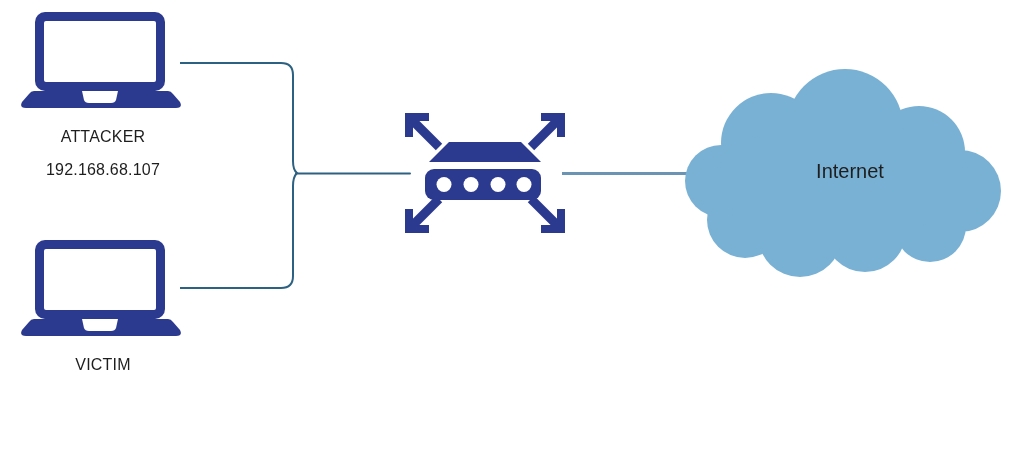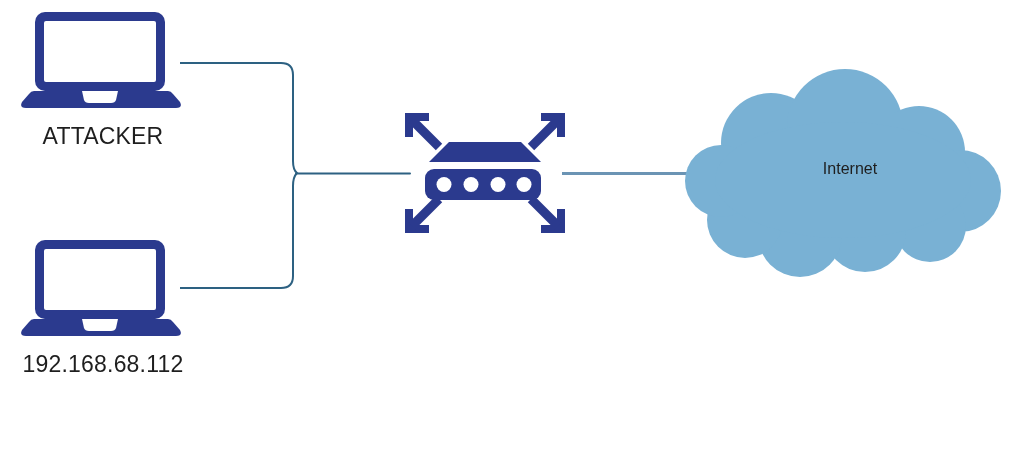--- a/index.html
+++ b/index.html
@@ -4,25 +4,25 @@
 <style>
   html,body{margin:0;padding:0;background:#fff;}
   .canvas{
     position:relative;width:1024px;height:458px;background:var(--background,#fff);
     font-family:"Liberation Sans","DejaVu Sans",sans-serif;overflow:hidden;
   }
   .layer{position:absolute;left:0;top:0;width:1024px;height:458px;}
   .node-icon{position:absolute;}
   .node-label{
     position:absolute;text-align:center;color:var(--text,#1e1e1e);
-    font-size:23px;line-height:33px;letter-spacing:.2px;
+    font-size:16px;line-height:33px;letter-spacing:.2px;
   }
   .cloud-label{
     position:absolute;text-align:center;color:var(--text,#1e1e1e);
-    font-size:16px;
+    font-size:20px;
   }
 </style>
 </head>
 <body>
 
 <div class="canvas">
 
   <svg class="layer" viewBox="0 0 1024 458" aria-hidden="true">
 
     <path d="M180 63 H281 Q293 63 293 75 V161 Q293 170 297 173 Q293 177 293 186 V276 Q293 288 281 288 H180" fill="none" stroke="var(--line-left,#2d6182)" stroke-width="2"></path>
@@ -34,31 +34,32 @@
 
   <svg class="node-icon" style="left:20px;top:12px;" width="162" height="97" viewBox="0 0 162 97" aria-hidden="true">
     <rect x="15" y="0" width="130" height="79" rx="10" fill="var(--device,#2b3a8e)"></rect>
     <rect x="24" y="9" width="112" height="61" rx="2" fill="#ffffff"></rect>
     <path d="M14 79 H148 Q151 79 153 82 L160 90 Q163 96 156 96 H6 Q-1 96 2 90 L9 82 Q11 79 14 79 Z" fill="var(--device,#2b3a8e)"></path>
     <path d="M62 79 H98 L96 88 Q95 91 91 91 H69 Q65 91 64 88 Z" fill="#ffffff"></path>
   </svg>
 
   <div class="node-label" style="left:5px;top:120px;width:196px;">
     <div>ATTACKER</div>
+    <div>192.168.68.107</div>
   </div>
 
   <svg class="node-icon" style="left:20px;top:240px;" width="162" height="97" viewBox="0 0 162 97" aria-hidden="true">
     <rect x="15" y="0" width="130" height="79" rx="10" fill="var(--device,#2b3a8e)"></rect>
     <rect x="24" y="9" width="112" height="61" rx="2" fill="#ffffff"></rect>
     <path d="M14 79 H148 Q151 79 153 82 L160 90 Q163 96 156 96 H6 Q-1 96 2 90 L9 82 Q11 79 14 79 Z" fill="var(--device,#2b3a8e)"></path>
     <path d="M62 79 H98 L96 88 Q95 91 91 91 H69 Q65 91 64 88 Z" fill="#ffffff"></path>
   </svg>
 
   <div class="node-label" style="left:5px;top:348px;width:196px;">
-    <div>192.168.68.112</div>
+    <div>VICTIM</div>
   </div>
 
   <svg class="node-icon" style="left:400px;top:108px;" width="170" height="130" viewBox="0 0 170 130" aria-hidden="true">
     <g stroke="var(--device,#2b3a8e)" fill="none" stroke-width="8">
 
       <path d="M9 29 V9 H29"></path>
       <path d="M12 12 L39 39" stroke-width="9"></path>
 
       <path d="M141 9 H161 V29"></path>
       <path d="M158 12 L131 39" stroke-width="9"></path>

